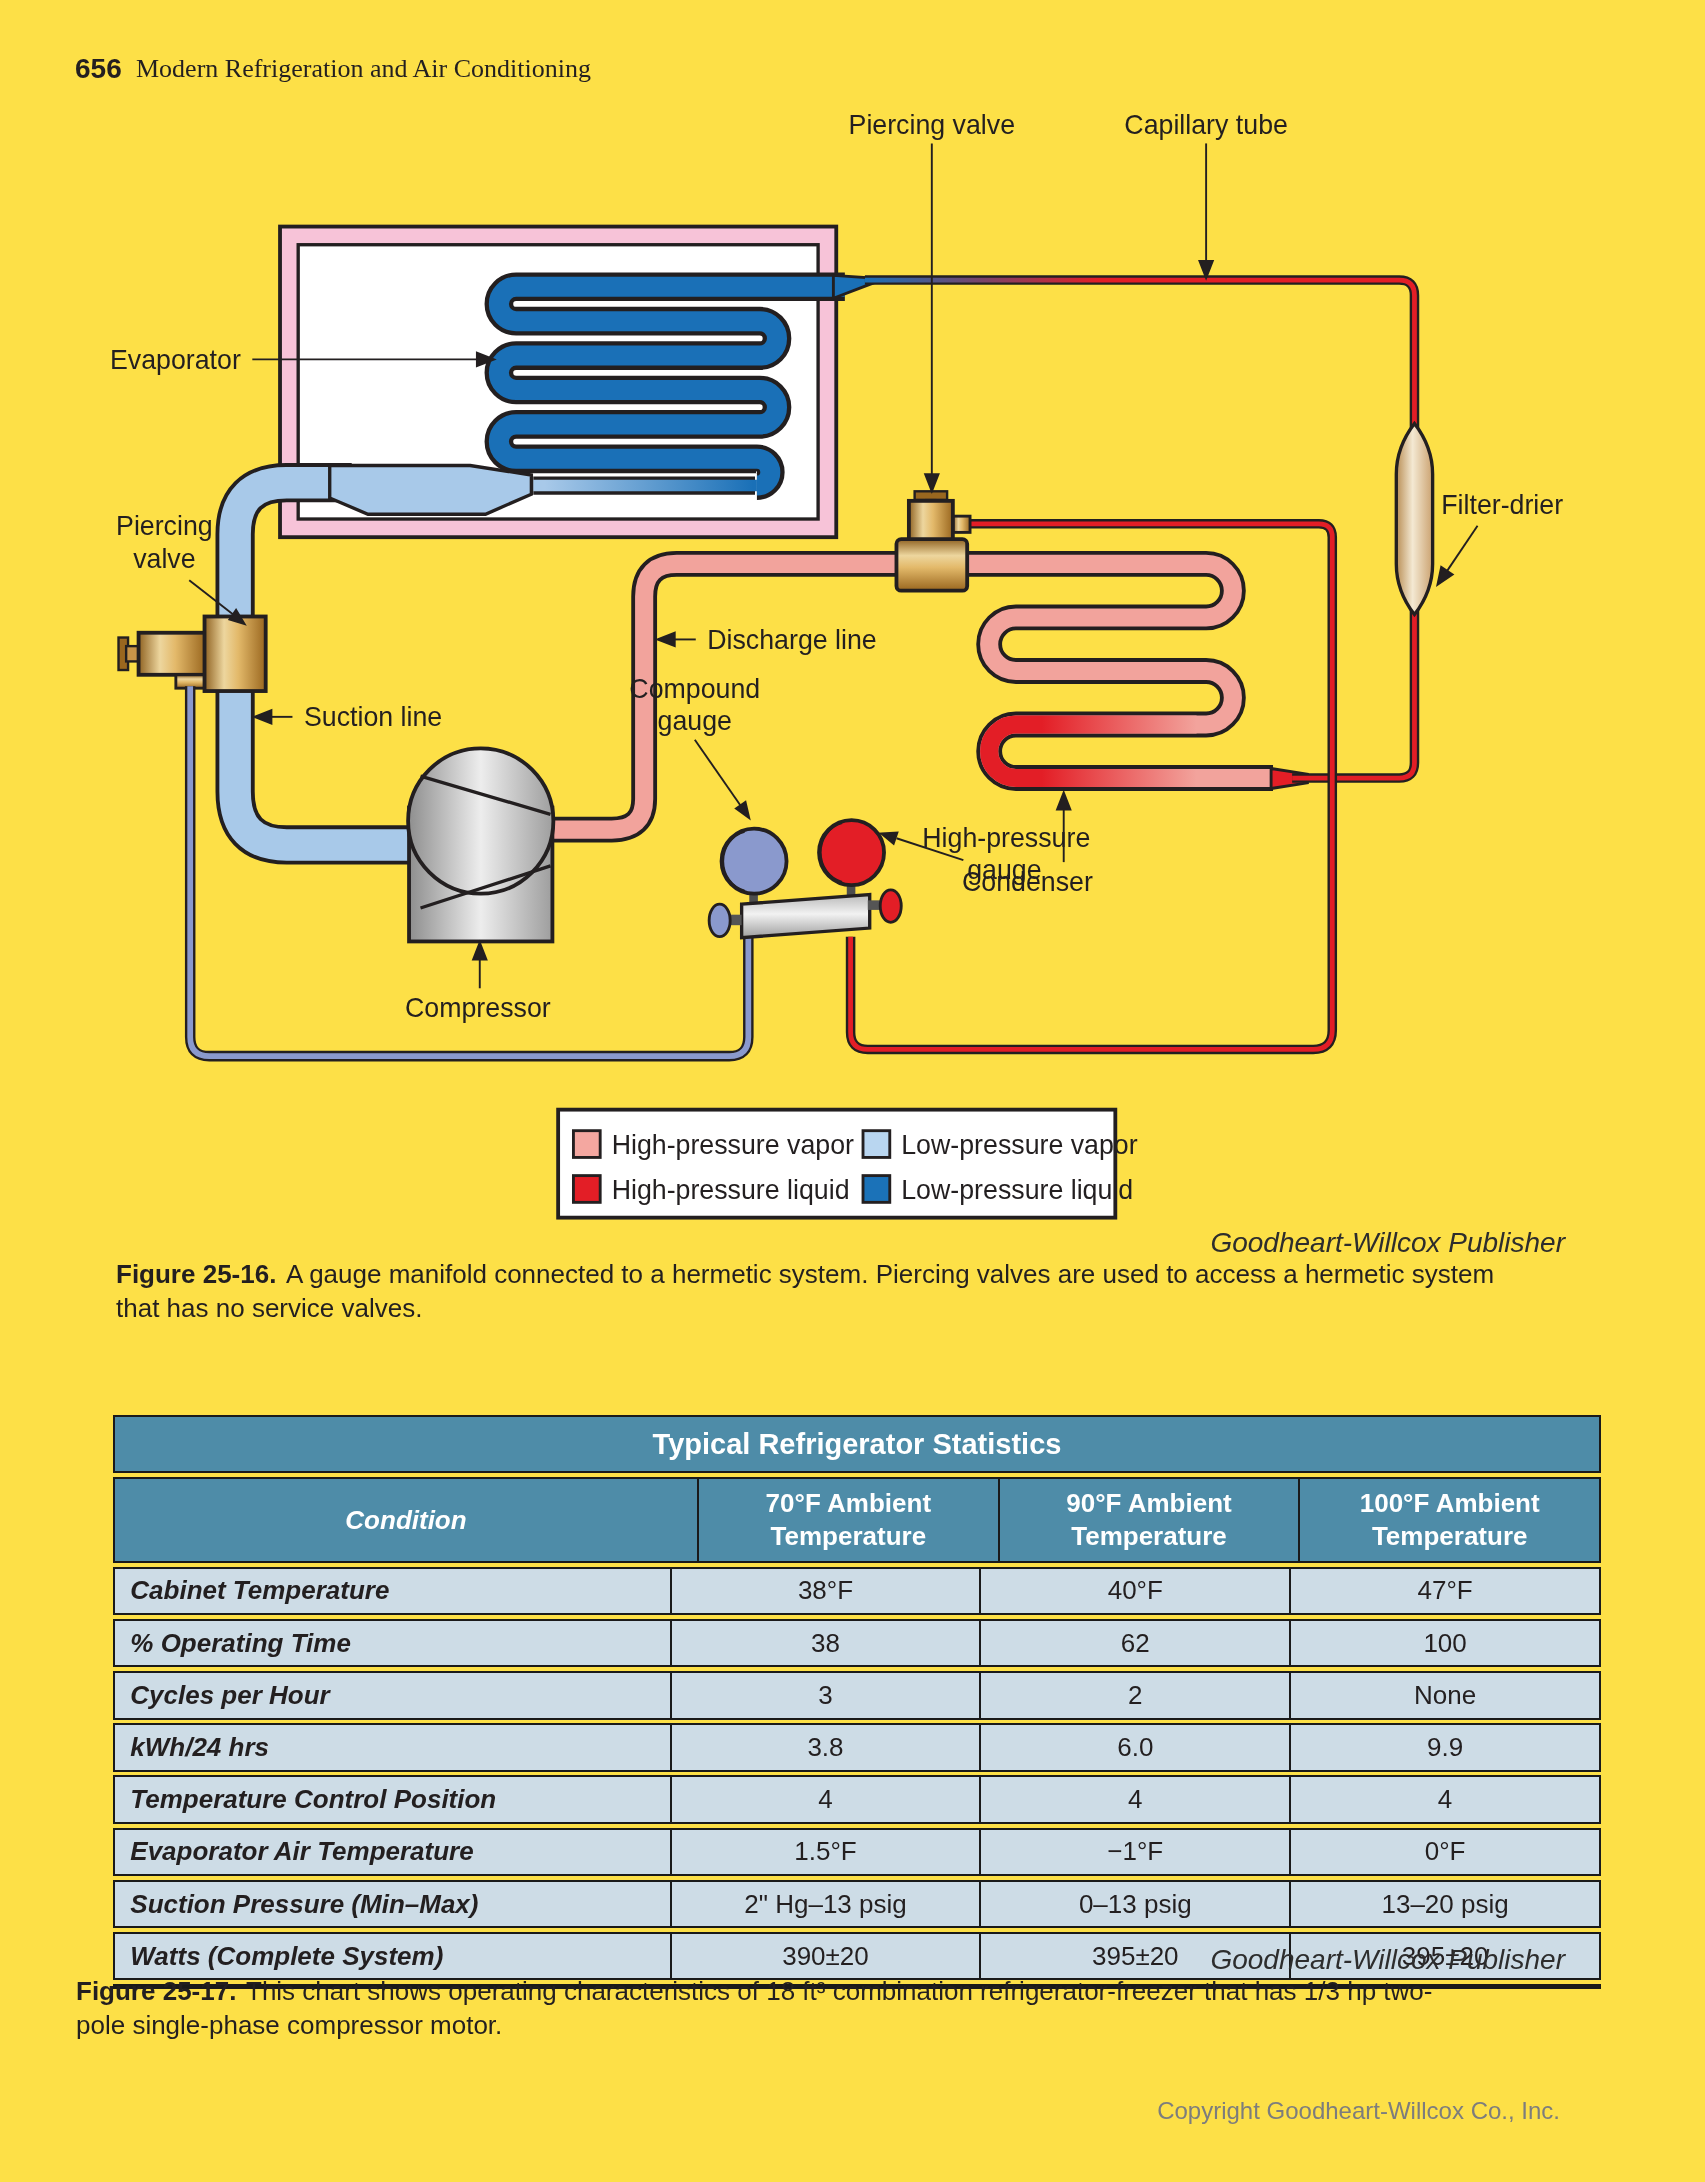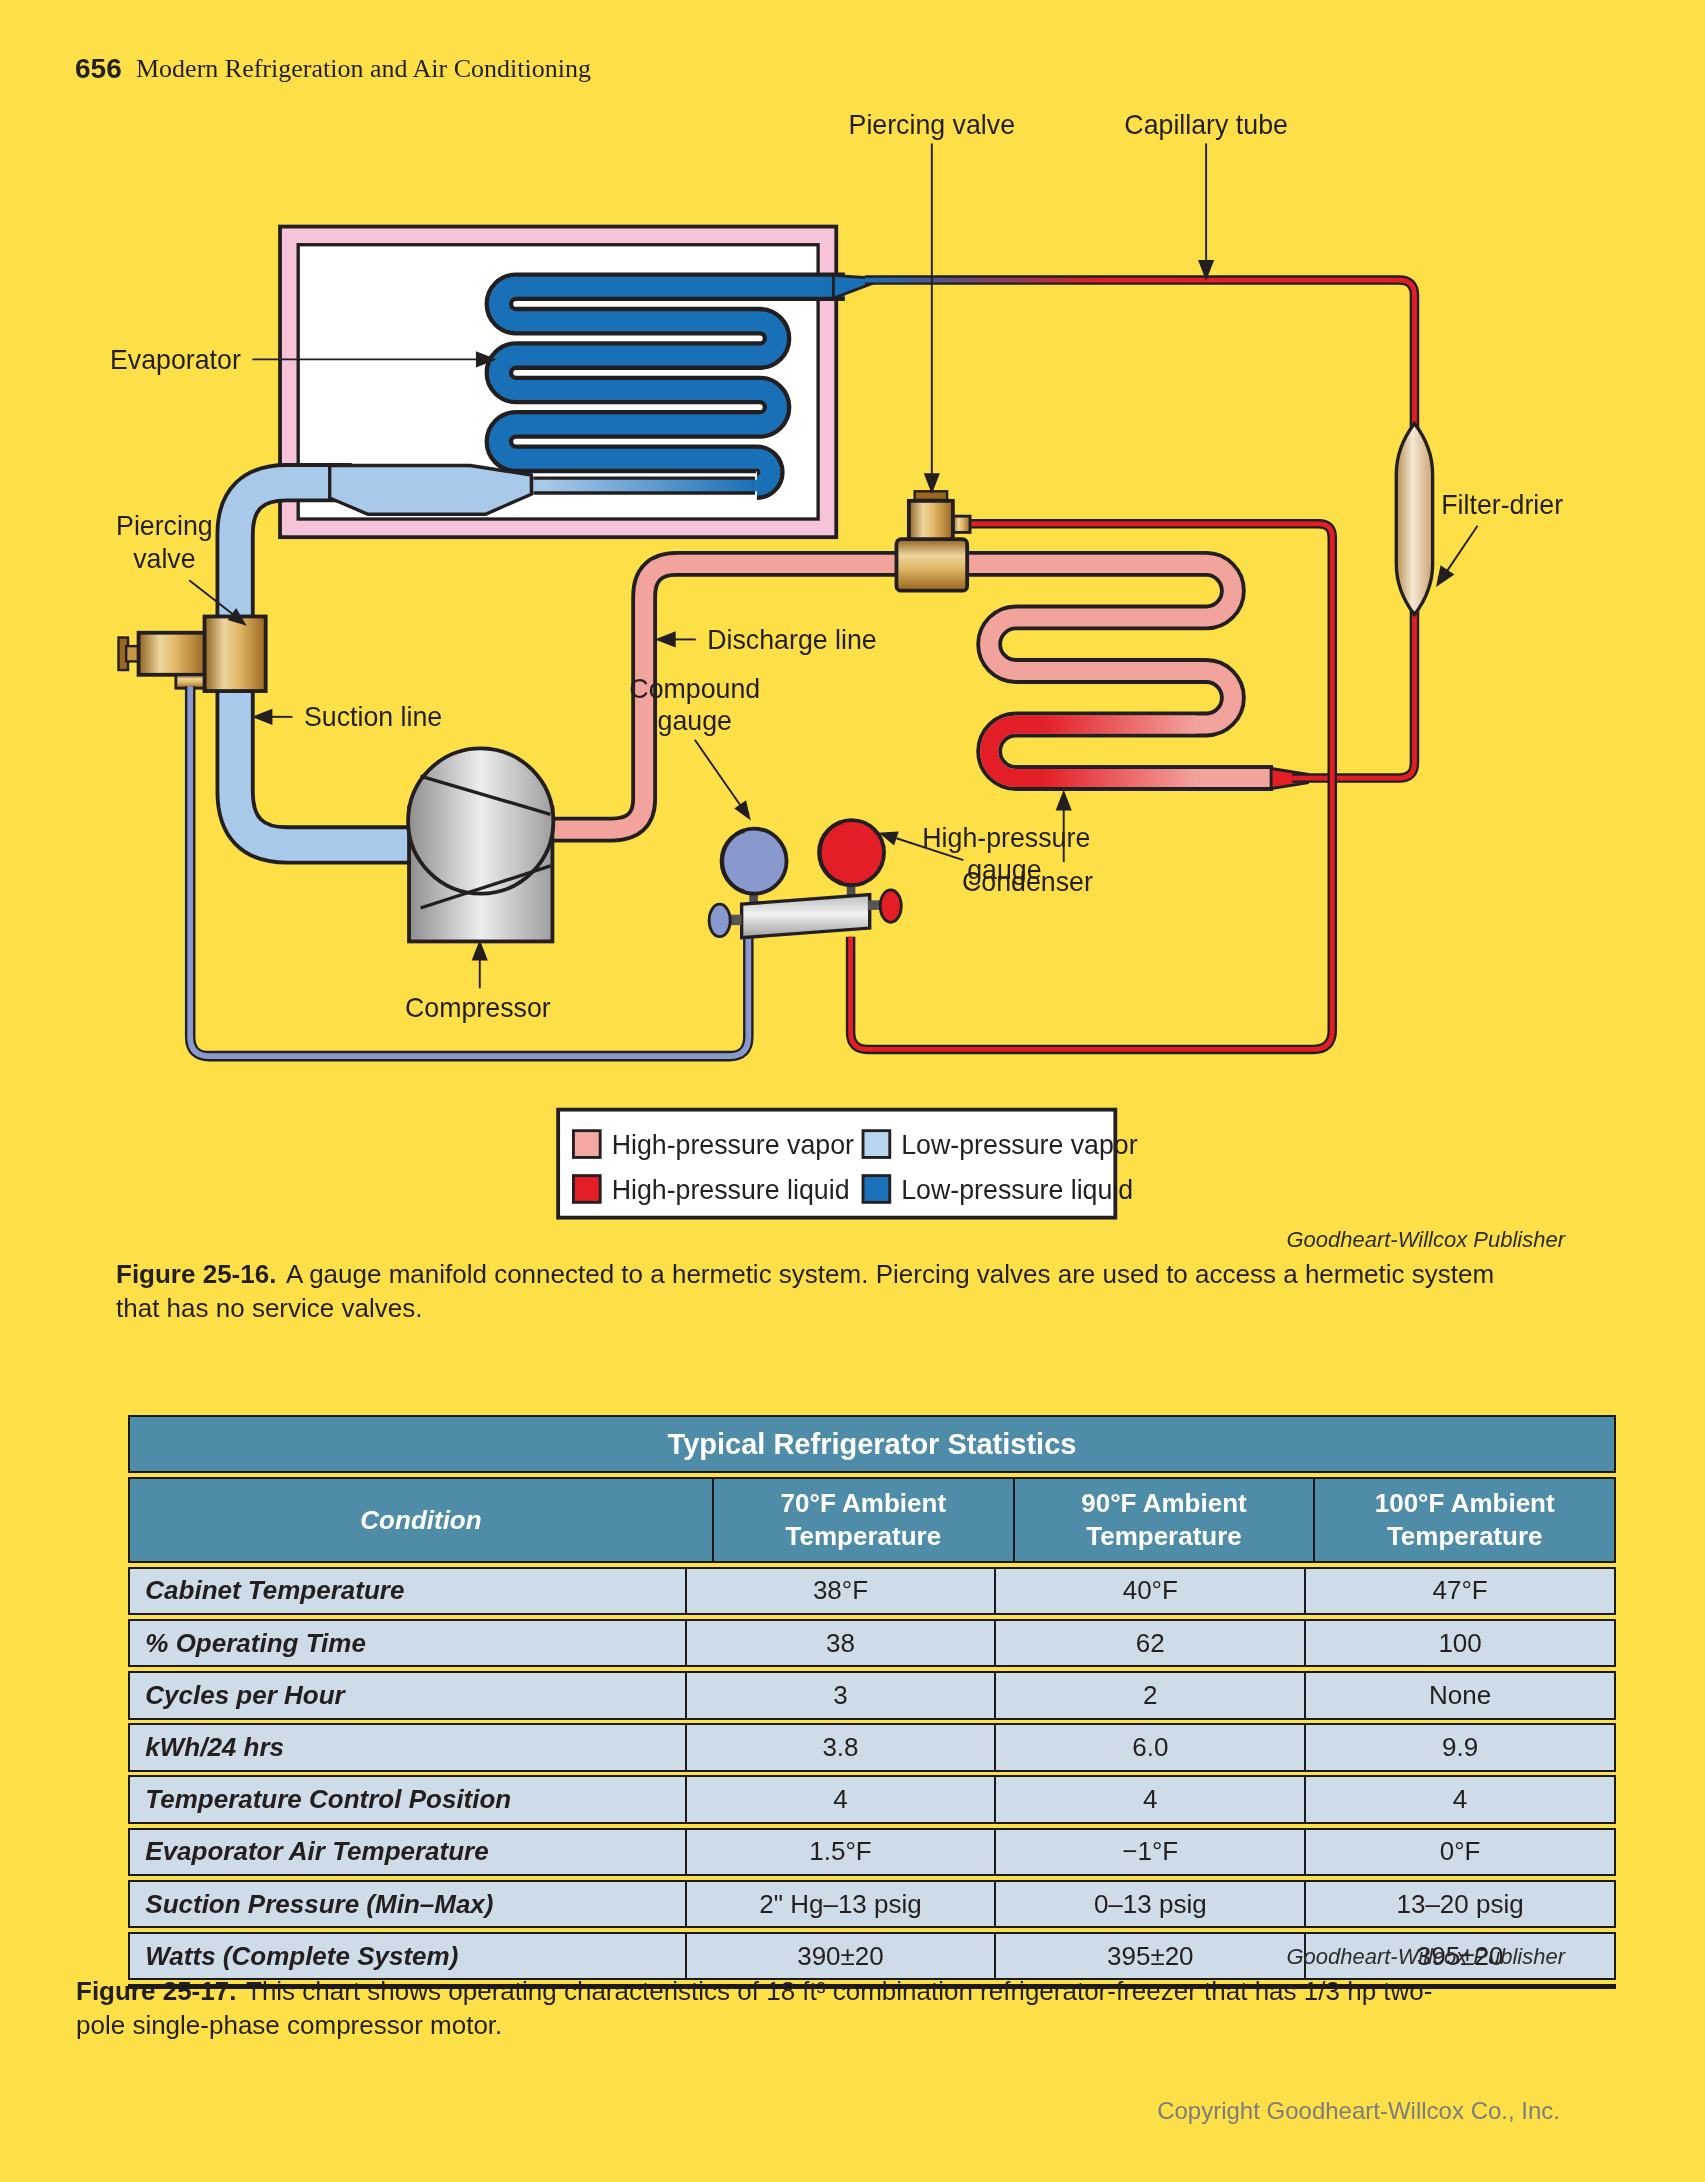--- a/index.html
+++ b/index.html
@@ -3,28 +3,28 @@
 <meta charset="utf-8">
 <style>
   html,body{margin:0;padding:0;background:#ffffff;}
   .page{position:relative;width:1705px;height:2182px;background:#fde047;overflow:hidden;
         font-family:"Liberation Sans", sans-serif;color:#231F20;}
   .pgnum{position:absolute;left:75px;top:53px;font-size:28px;font-weight:bold;}
   .chtitle{position:absolute;left:136px;top:54px;font-size:26px;font-family:"Liberation Serif", serif;}
   svg{position:absolute;left:0;top:0;}
   .dlabel{font-size:28px;fill:#231F20;font-family:"Liberation Sans", sans-serif;}
   .attr{position:absolute;right:140px;width:765px;text-align:right;font-style:italic;
-        font-size:22px;color:#2d2d2d;}
+        font-size:28px;color:#2d2d2d;}
   .attr1{top:1227px;} .attr2{top:1944px;}
   .cap{position:absolute;left:76px;width:1405px;font-size:26px;line-height:1.3;}
   .cap1{top:1258px;margin-left:40px;} .cap2{top:1975px;}
   .cap b{margin-right:9.6px;}
   .copyright{position:absolute;top:2097px;right:145px;font-size:24px;color:#7d7d7d;}
   
-  .rtable{position:absolute;left:128px;top:1415px;width:1488px;}
+  .rtable{position:absolute;left:113px;top:1415px;width:1488px;}
   .t-title{background:#4E8CA8;border:2.4px solid #1a1a1a;color:#fff;font-weight:bold;
            font-size:29px;text-align:center;padding:10.5px 0;}
   .trow{display:flex;margin-top:3.8px;border:2.4px solid #1a1a1a;background:#CDDCE6;
         align-items:stretch;}
   .t-head{background:#4E8CA8;color:#fff;font-weight:bold;}
   .cell{display:flex;align-items:center;font-size:26px;}
   .c0{width:524px;font-style:italic;}
   .cx{flex:1;border-left:2.4px solid #1a1a1a;justify-content:center;text-align:center;}
   .t-head .c0{justify-content:center;}
   .t-head .cell{padding:8.6px 29px;line-height:1.25;min-height:59px;justify-content:center;text-align:center;}

